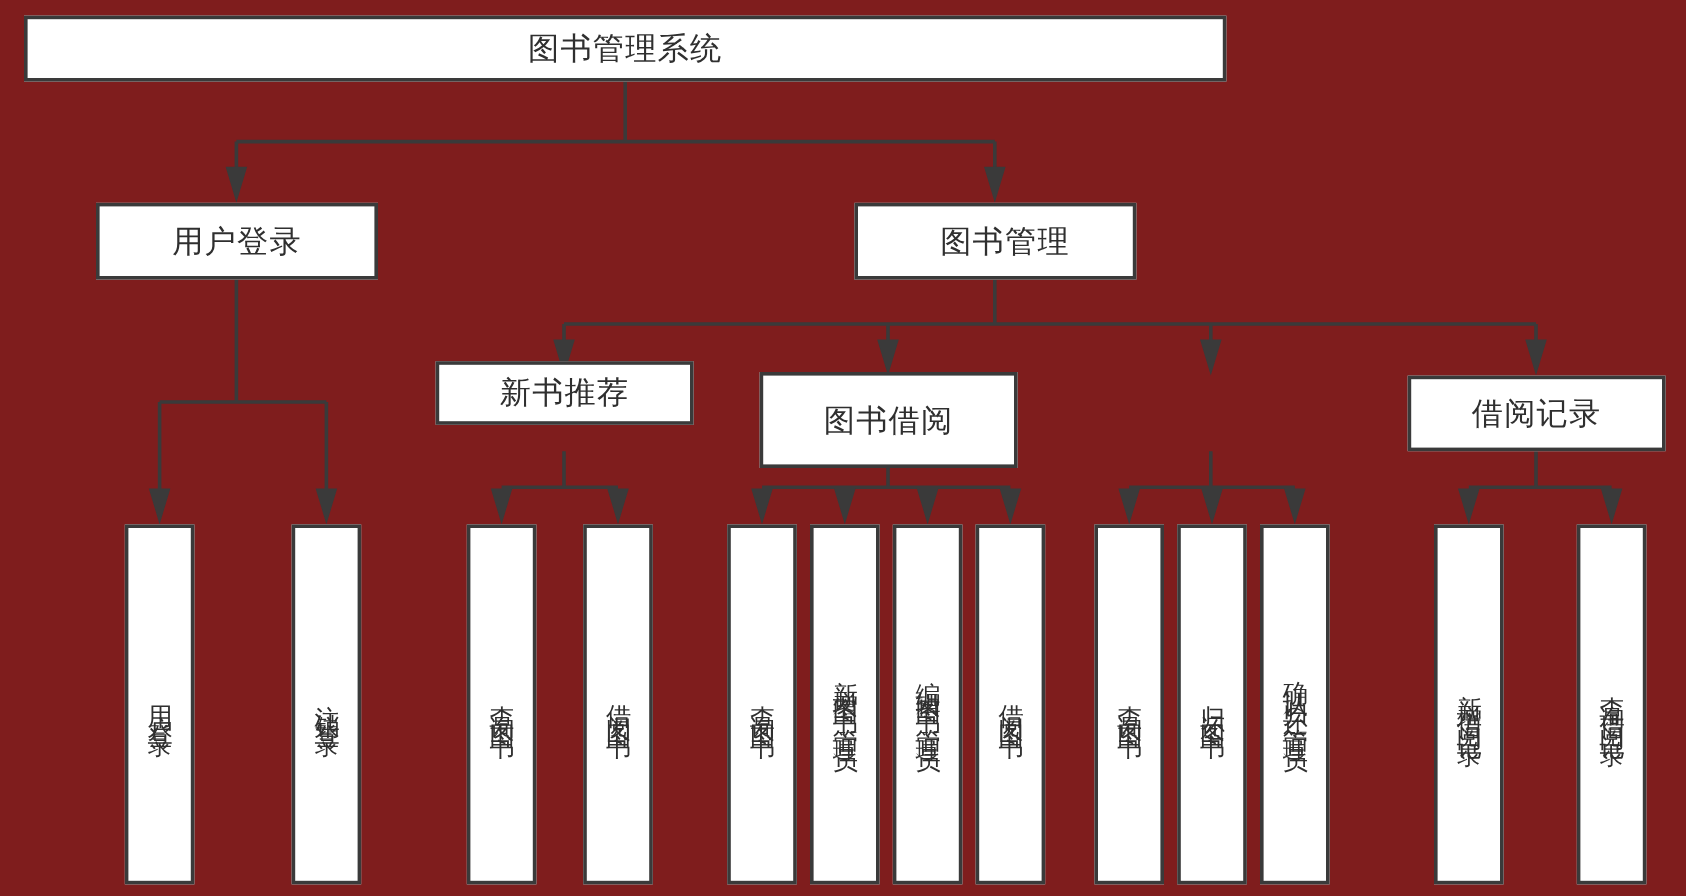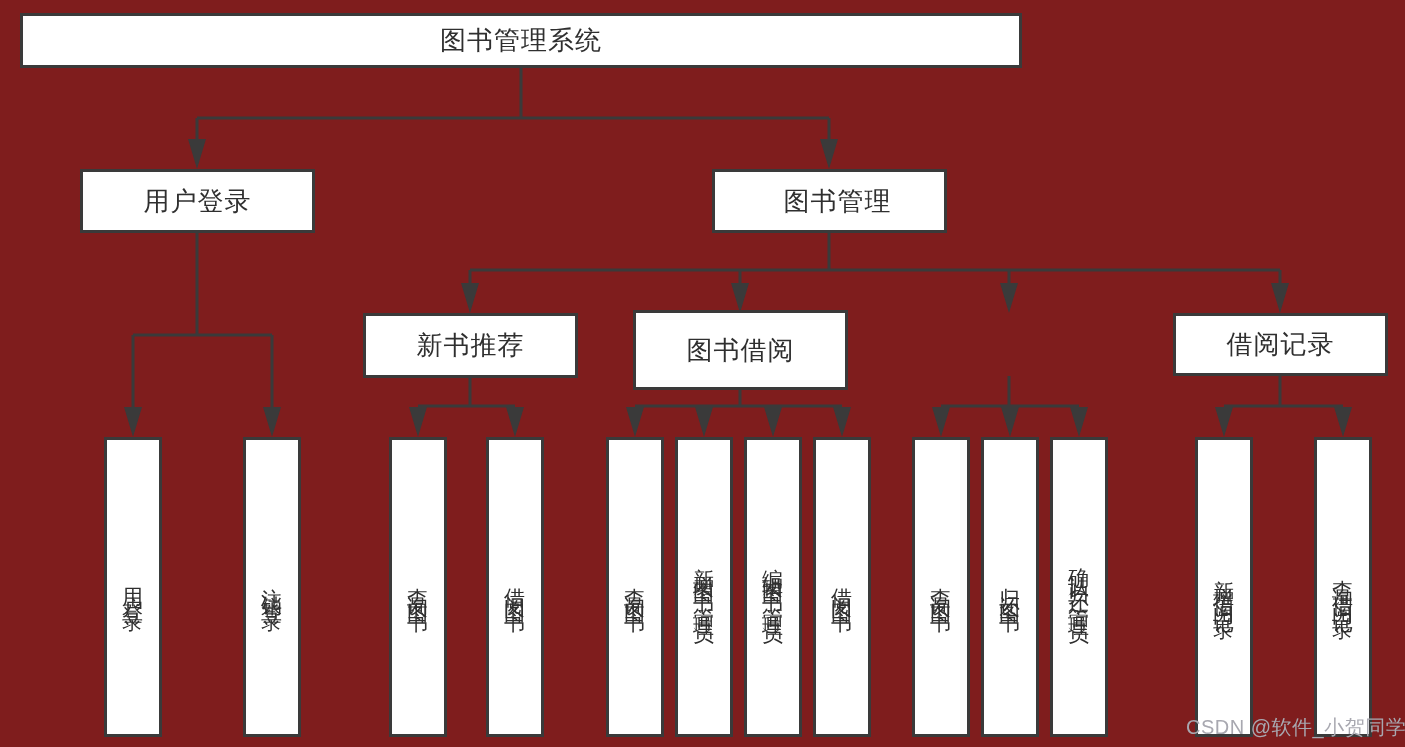--- a/index.html
+++ b/index.html
@@ -113,21 +113,21 @@
     <span>图书管理系统</span>
   </div>
 
   <div class="box hnode" style="left:80px; top:169px; width:235px; height:64px;">
     <span>用户登录</span>
   </div>
   <div class="box hnode" style="left:712px; top:169px; width:235px; height:64px;padding-left:16px;">
     <span>图书管理</span>
   </div>
 
-  <div class="box hnode" style="left:363px; top:313px; width:215px; height:65px;">
+  <div class="box hnode" style="left:363px; top:301px; width:215px; height:53px;">
     <span>新书推荐</span>
   </div>
   <div class="box hnode" style="left:633px; top:310px; width:215px; height:80px;">
     <span>图书借阅</span>
   </div>
   <div class="box hnode" style="left:1173px; top:313px; width:215px; height:63px;">
     <span>借阅记录</span>
   </div>
 
   <div class="box leaf" style="left:104px;">
@@ -167,15 +167,14 @@
     <span class="vtext">确认归还（管理员）</span>
   </div>
 
   <div class="box leaf" style="left:1195px;">
     <span class="vtext">新增借阅记录</span>
   </div>
   <div class="box leaf" style="left:1314px;">
     <span class="vtext">查询借阅记录</span>
   </div>
 
-  <div id="watermark">CSDN @软件_小贺同学</div>
 
 </div>
 
 </body></html>

